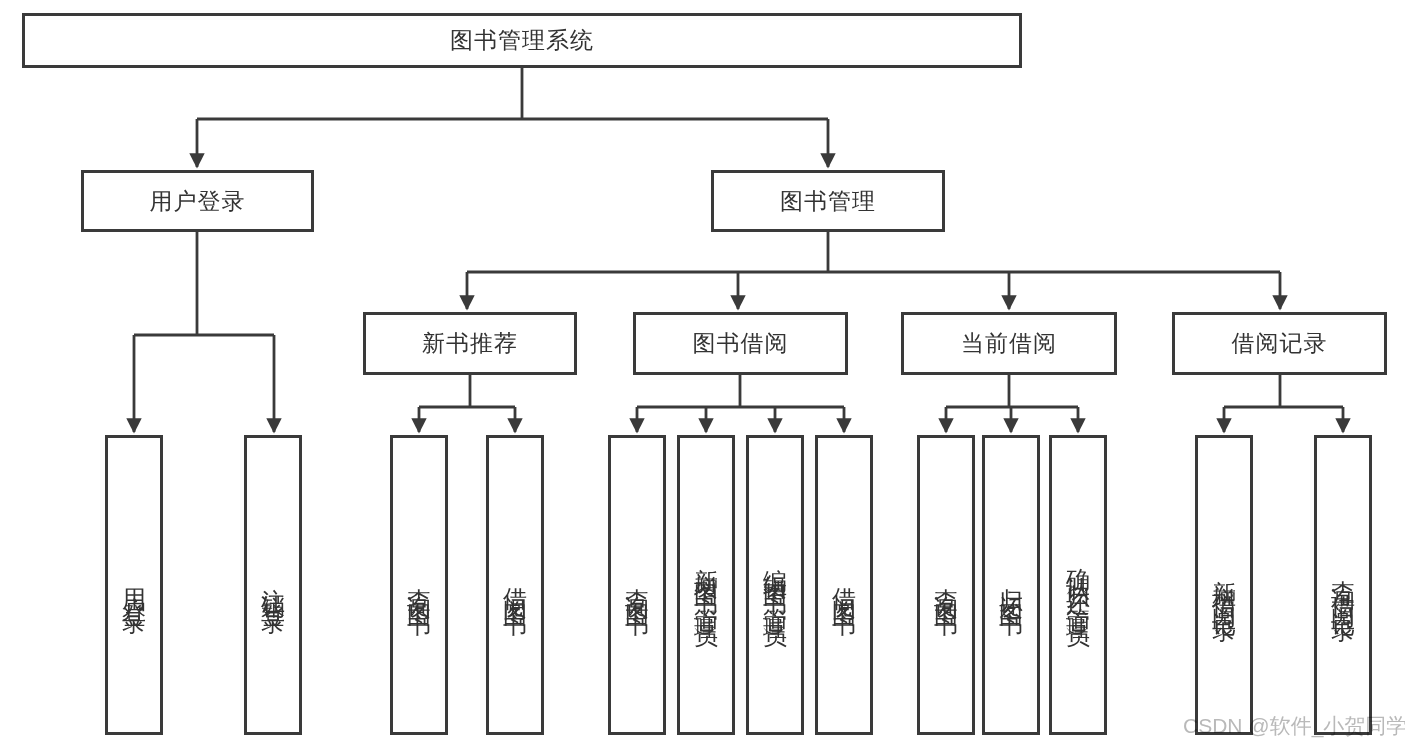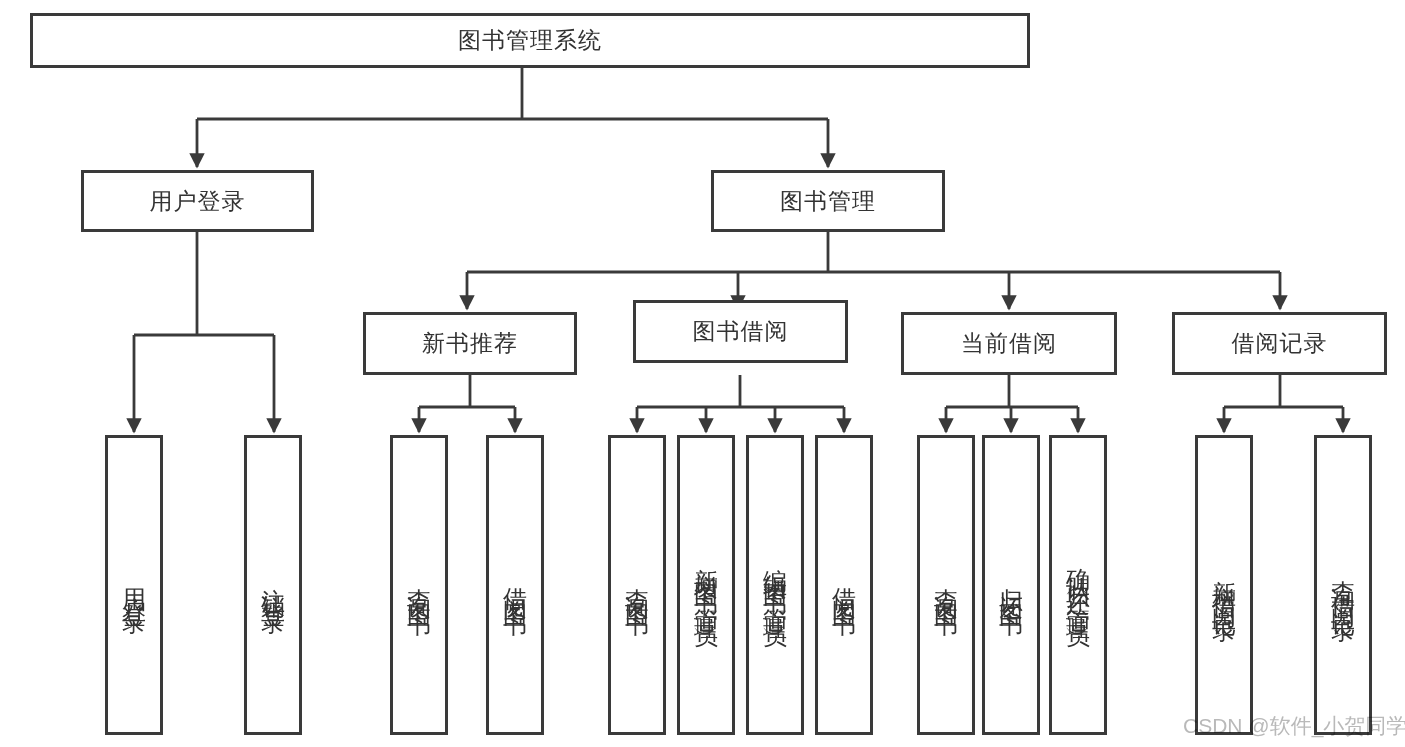--- a/index.html
+++ b/index.html
@@ -34,27 +34,27 @@
   }
   .leaf .vlabel {
     writing-mode: vertical-rl;
     text-orientation: mixed;
     font-size: 24px;
     letter-spacing: 8px;
     line-height: 1;
     max-height: 290px;
   }
   
-  .n-root   { left: 22px;  top: 13px;  width: 1000px; height: 55px; margin-left: 8px; }
+  .n-root   { left: 22px;  top: 13px;  width: 1000px; height: 55px; }
   
   .n-login  { left: 81px;  top: 170px; width: 233px; height: 62px; }
   .n-mgmt   { left: 711px; top: 170px; width: 234px; height: 62px; }
   
   .n-newrec { left: 363px;  top: 312px; width: 214px; height: 63px; }
-  .n-borrow { left: 633px;  top: 300px; width: 215px; height: 63px; }
+  .n-borrow { left: 633px;  top: 312px; width: 215px; height: 63px; }
   .n-curr   { left: 901px;  top: 312px; width: 216px; height: 63px; }
   .n-record { left: 1172px; top: 312px; width: 215px; height: 63px; }
   
   .leaf { top: 435px; width: 58px; height: 300px; }
   .lf-1  { left: 105px; }
   .lf-2  { left: 244px; }
   .lf-3  { left: 390px; }
   .lf-4  { left: 486px; }
   .lf-5  { left: 608px; }
   .lf-6  { left: 677px; }

